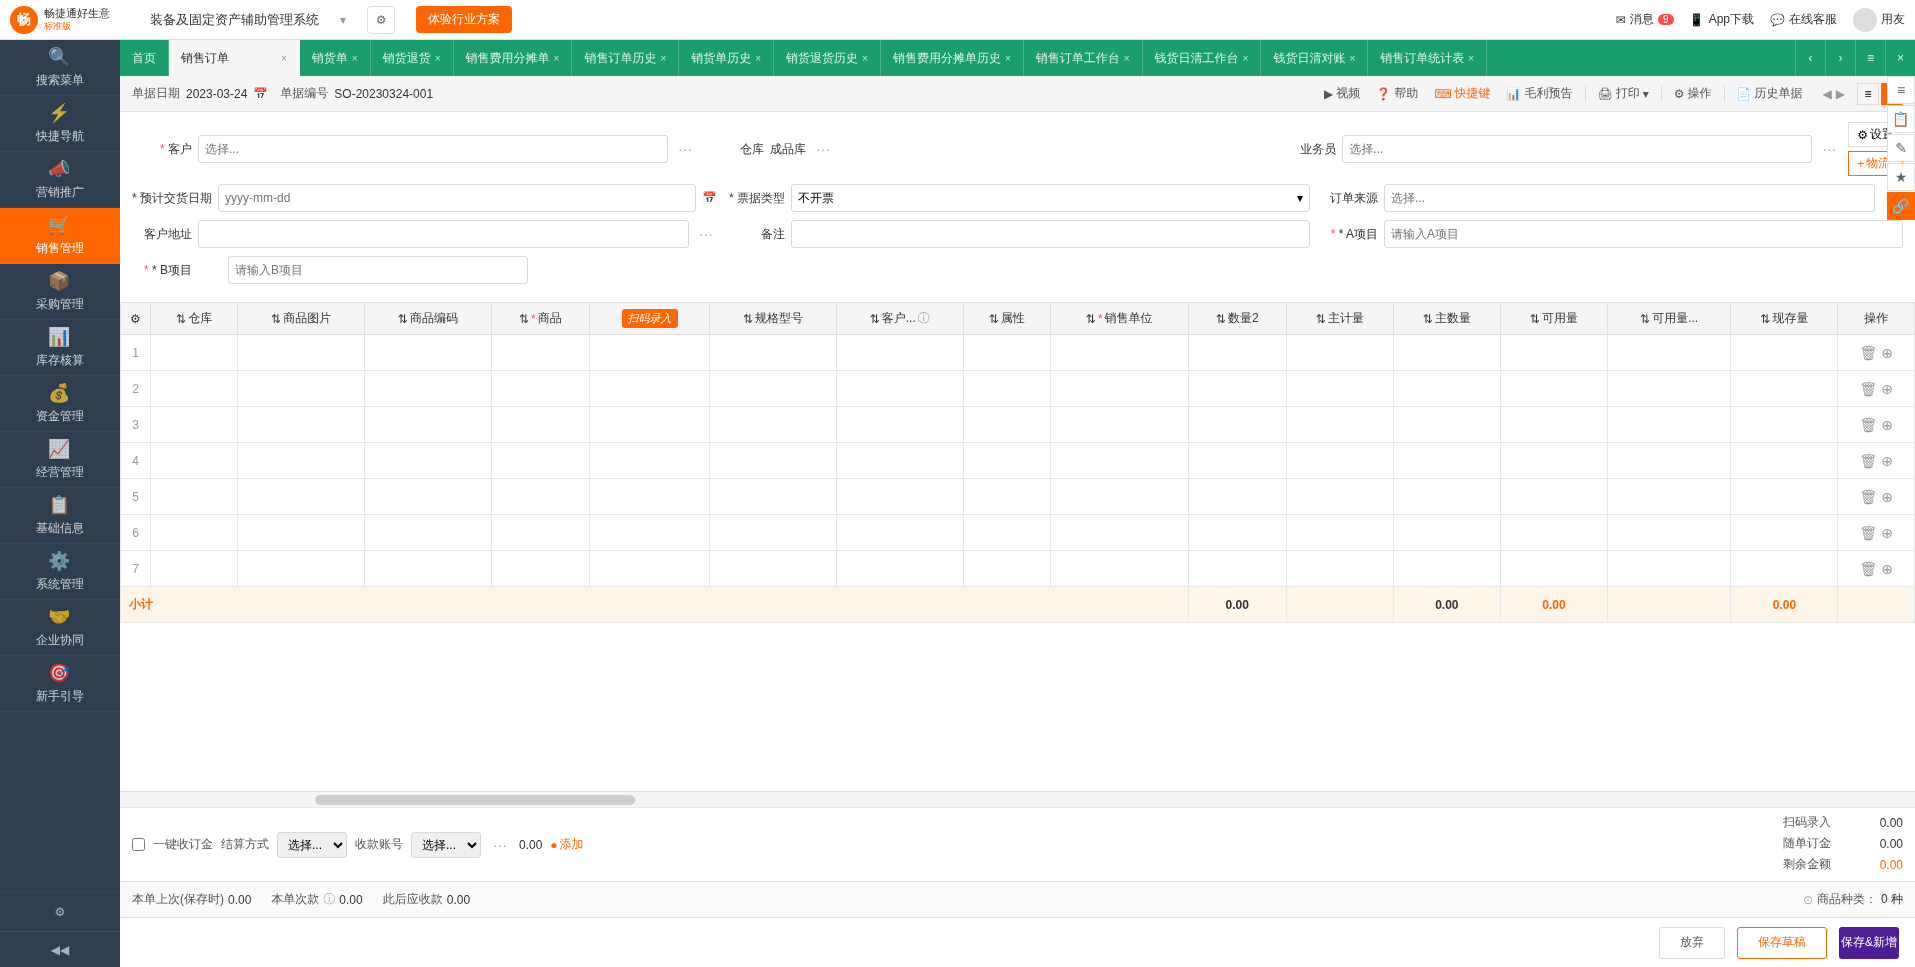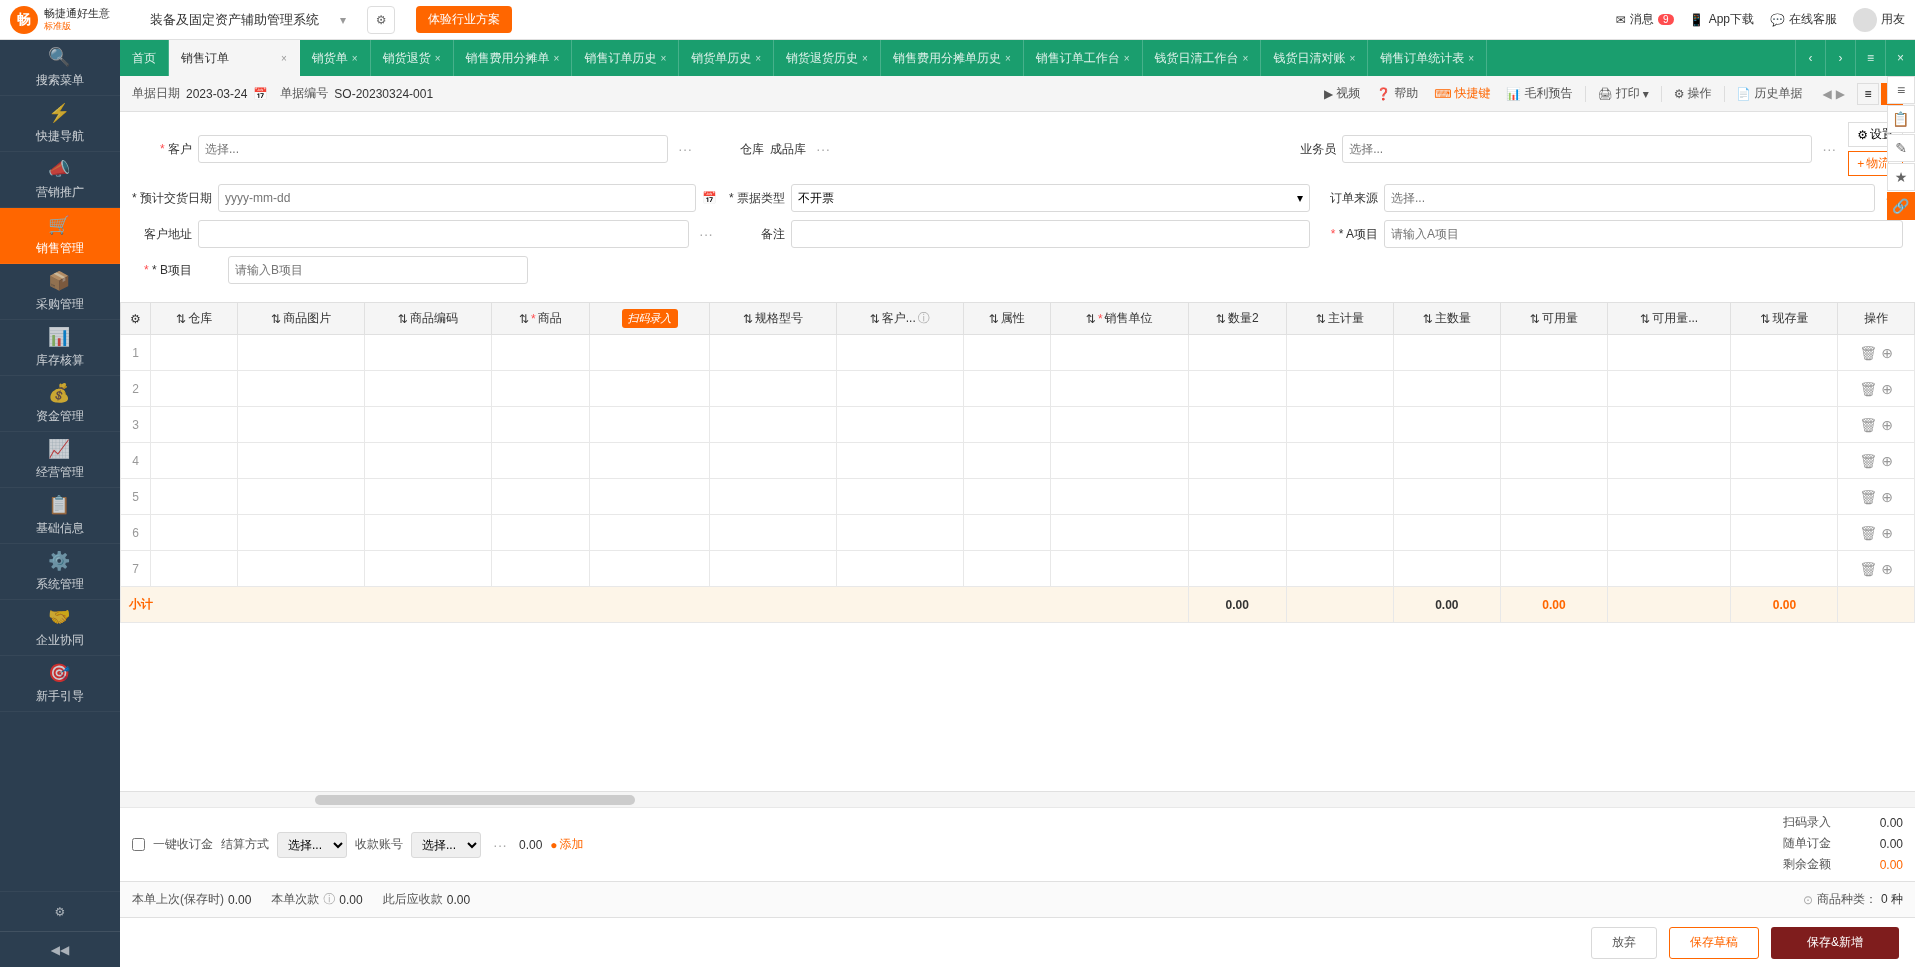--- a/index.html
+++ b/index.html
@@ -438,24 +438,24 @@
     .btn-draft {
       height: 32px; padding: 0 20px;
       border: 1px solid #ff6600;
       border-radius: 3px;
       background: #fff;
       cursor: pointer;
       font-size: 12px;
       color: #ff6600;
     }
     .btn-save {
-      height: 32px; padding: 0 36px;
+      height: 32px; padding: 0 2px;
       border: none;
       border-radius: 3px;
-      background: #7f1d1d;
+      background: #4c1d95;
       cursor: pointer;
       font-size: 12px;
       color: #fff;
     }
 
     
     .right-panel {
       position: fixed;
       right: 0;
       top: 76px;

